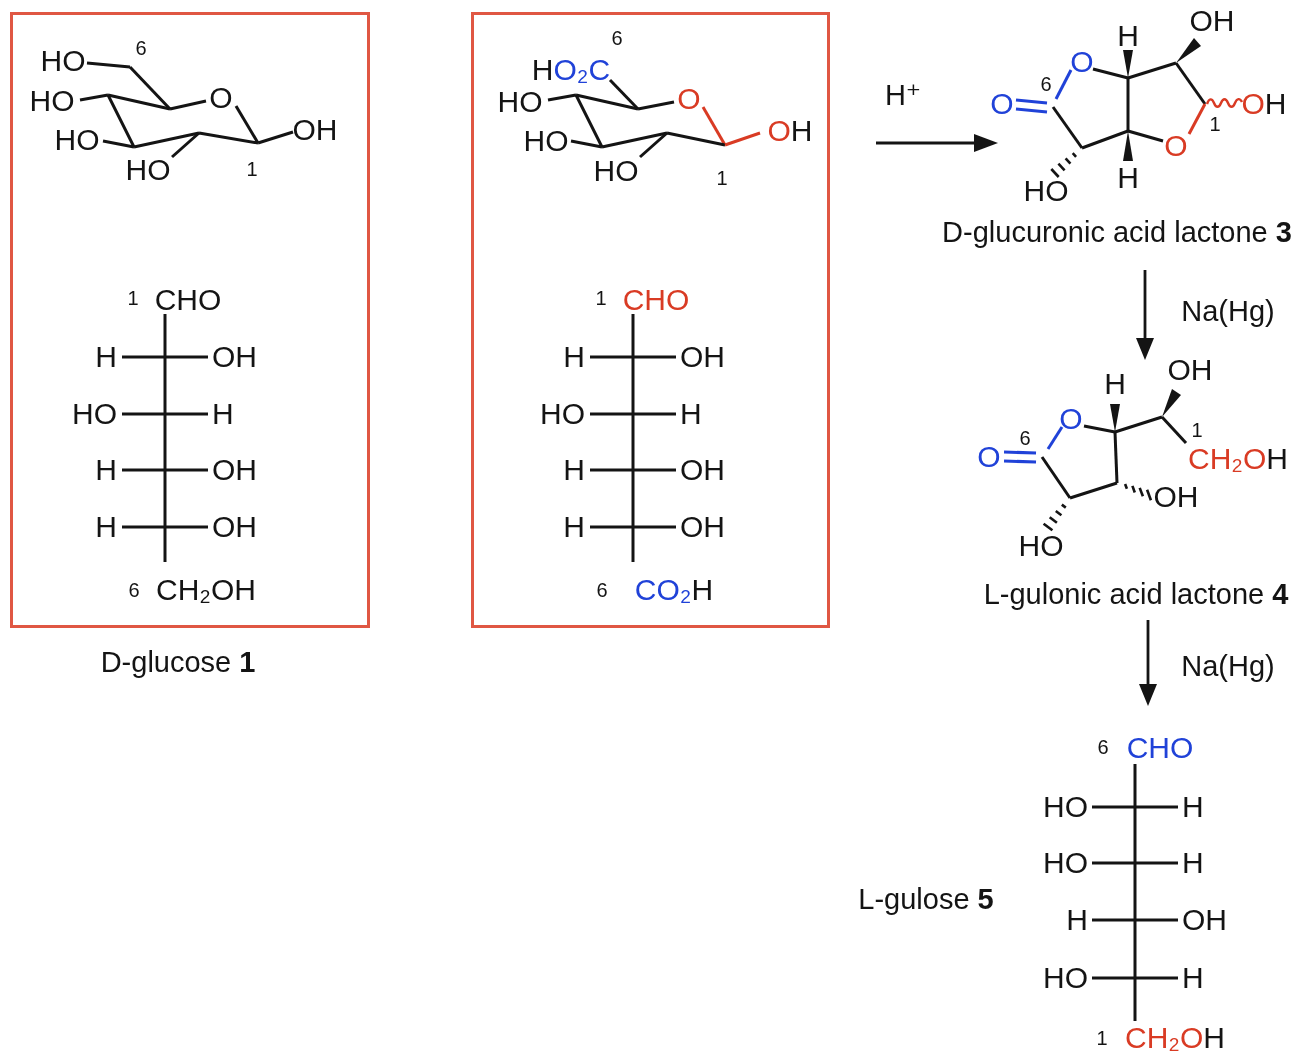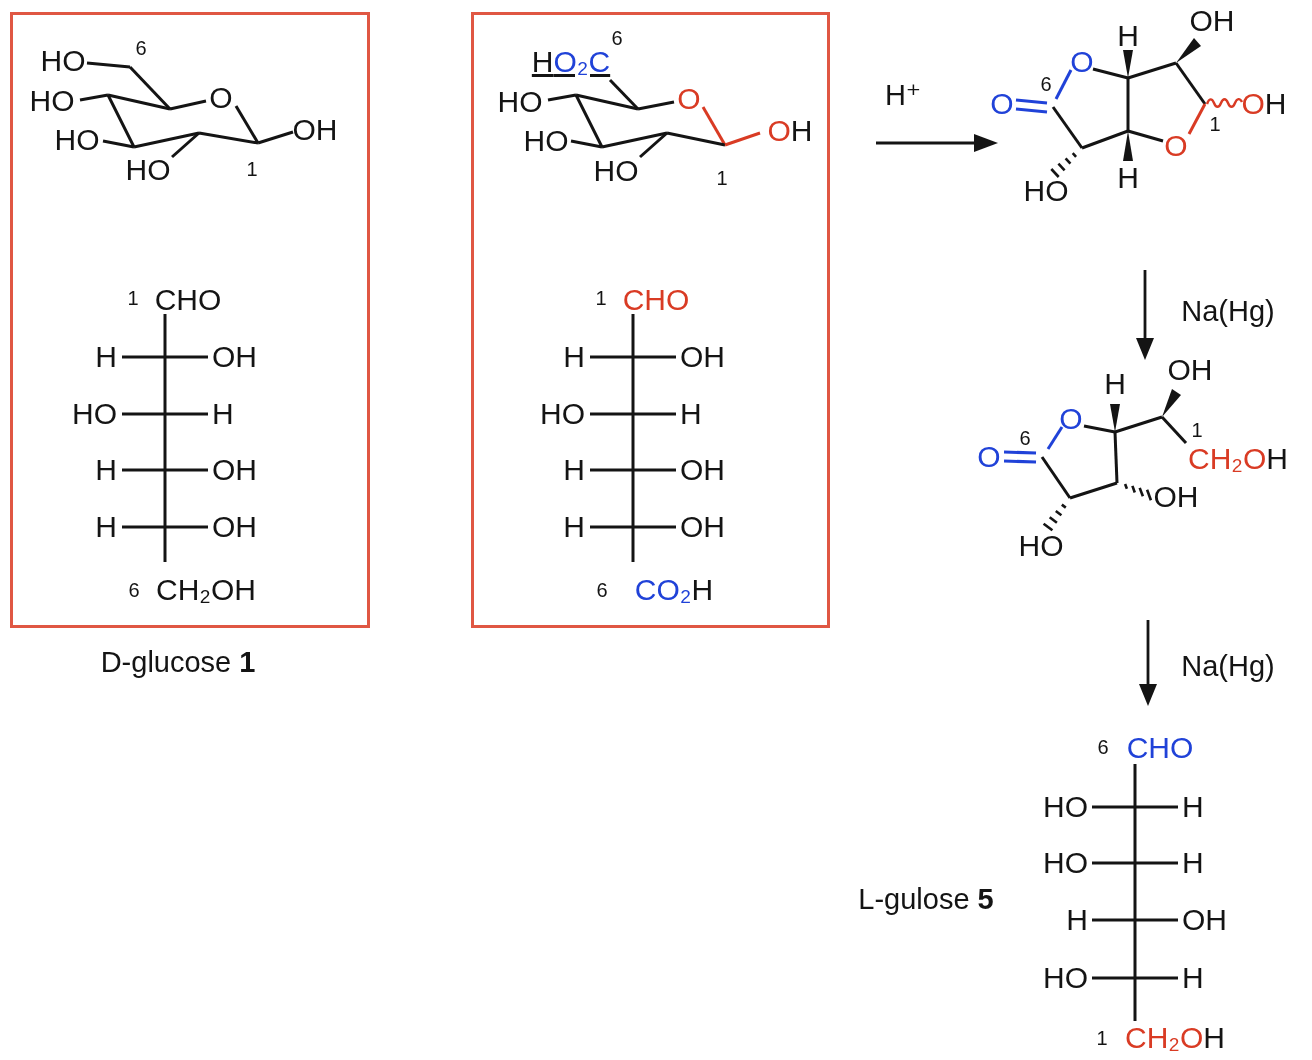--- a/index.html
+++ b/index.html
@@ -173,21 +173,21 @@
   <div class="lbl la" style="left:212px;top:470px;">OH</div>
   <div class="lbl ra" style="left:117px;top:527px;">H</div>
   <div class="lbl la" style="left:212px;top:527px;">OH</div>
   <div class="lbl num ctr" style="left:134px;top:590px;">6</div>
   <div class="lbl ctr" style="left:206px;top:590px;">CH₂OH</div>
 
   <div class="lbl cap ctr" style="left:178px;top:662px;">
     <span>D-glucose</span><span class="cnum">1</span>
   </div>
 
-  <div class="lbl ctr" style="left:571px;top:62px;text-decoration:underline;">
+  <div class="lbl ctr" style="left:571px;top:70px;">
     <span>H</span><span class="blue">O₂C</span>
   </div>
   <div class="lbl num ctr" style="left:617px;top:38px;">6</div>
   <div class="lbl red ctr" style="left:689px;top:99px;">O</div>
   <div class="lbl ctr" style="left:520px;top:102px;">HO</div>
   <div class="lbl ctr" style="left:546px;top:141px;">HO</div>
   <div class="lbl ctr" style="left:616px;top:171px;">HO</div>
   <div class="lbl ctr" style="left:790px;top:131px;">
     <span class="red">O</span><span>H</span>
   </div>
@@ -218,32 +218,38 @@
   <div class="lbl blue ctr" style="left:1002px;top:104px;">O</div>
   <div class="lbl ctr" style="left:1128px;top:36px;">H</div>
   <div class="lbl ctr" style="left:1212px;top:21px;">OH</div>
   <div class="lbl ctr" style="left:1264px;top:104px;">
     <span class="red">O</span><span>H</span>
   </div>
   <div class="lbl num ctr" style="left:1215px;top:124px;">1</div>
   <div class="lbl red ctr" style="left:1176px;top:146px;">O</div>
   <div class="lbl ctr" style="left:1128px;top:178px;">H</div>
   <div class="lbl ctr" style="left:1046px;top:191px;">HO</div>
+  <div class="lbl cap ctr" style="left:1117px;top:232px;">
+    <span>D-glucuronic acid lactone</span><span class="cnum">3</span>
+  </div>
 
   <div class="lbl blue ctr" style="left:1071px;top:419px;">O</div>
   <div class="lbl num ctr" style="left:1025px;top:438px;">6</div>
   <div class="lbl blue ctr" style="left:989px;top:457px;">O</div>
   <div class="lbl ctr" style="left:1115px;top:384px;">H</div>
   <div class="lbl ctr" style="left:1190px;top:370px;">OH</div>
   <div class="lbl num ctr" style="left:1197px;top:430px;">1</div>
   <div class="lbl la" style="left:1188px;top:459px;">
     <span class="red">CH₂O</span><span>H</span>
   </div>
   <div class="lbl ctr" style="left:1176px;top:497px;">OH</div>
   <div class="lbl ctr" style="left:1041px;top:546px;">HO</div>
+  <div class="lbl cap ctr" style="left:1136px;top:594px;">
+    <span>L-gulonic acid lactone</span><span class="cnum">4</span>
+  </div>
 
   <div class="lbl num ctr" style="left:1103px;top:747px;">6</div>
   <div class="lbl blue ctr" style="left:1160px;top:748px;">CHO</div>
   <div class="lbl ra" style="left:1088px;top:807px;">HO</div>
   <div class="lbl la" style="left:1182px;top:807px;">H</div>
   <div class="lbl ra" style="left:1088px;top:863px;">HO</div>
   <div class="lbl la" style="left:1182px;top:863px;">H</div>
   <div class="lbl ra" style="left:1088px;top:920px;">H</div>
   <div class="lbl la" style="left:1182px;top:920px;">OH</div>
   <div class="lbl ra" style="left:1088px;top:978px;">HO</div>

